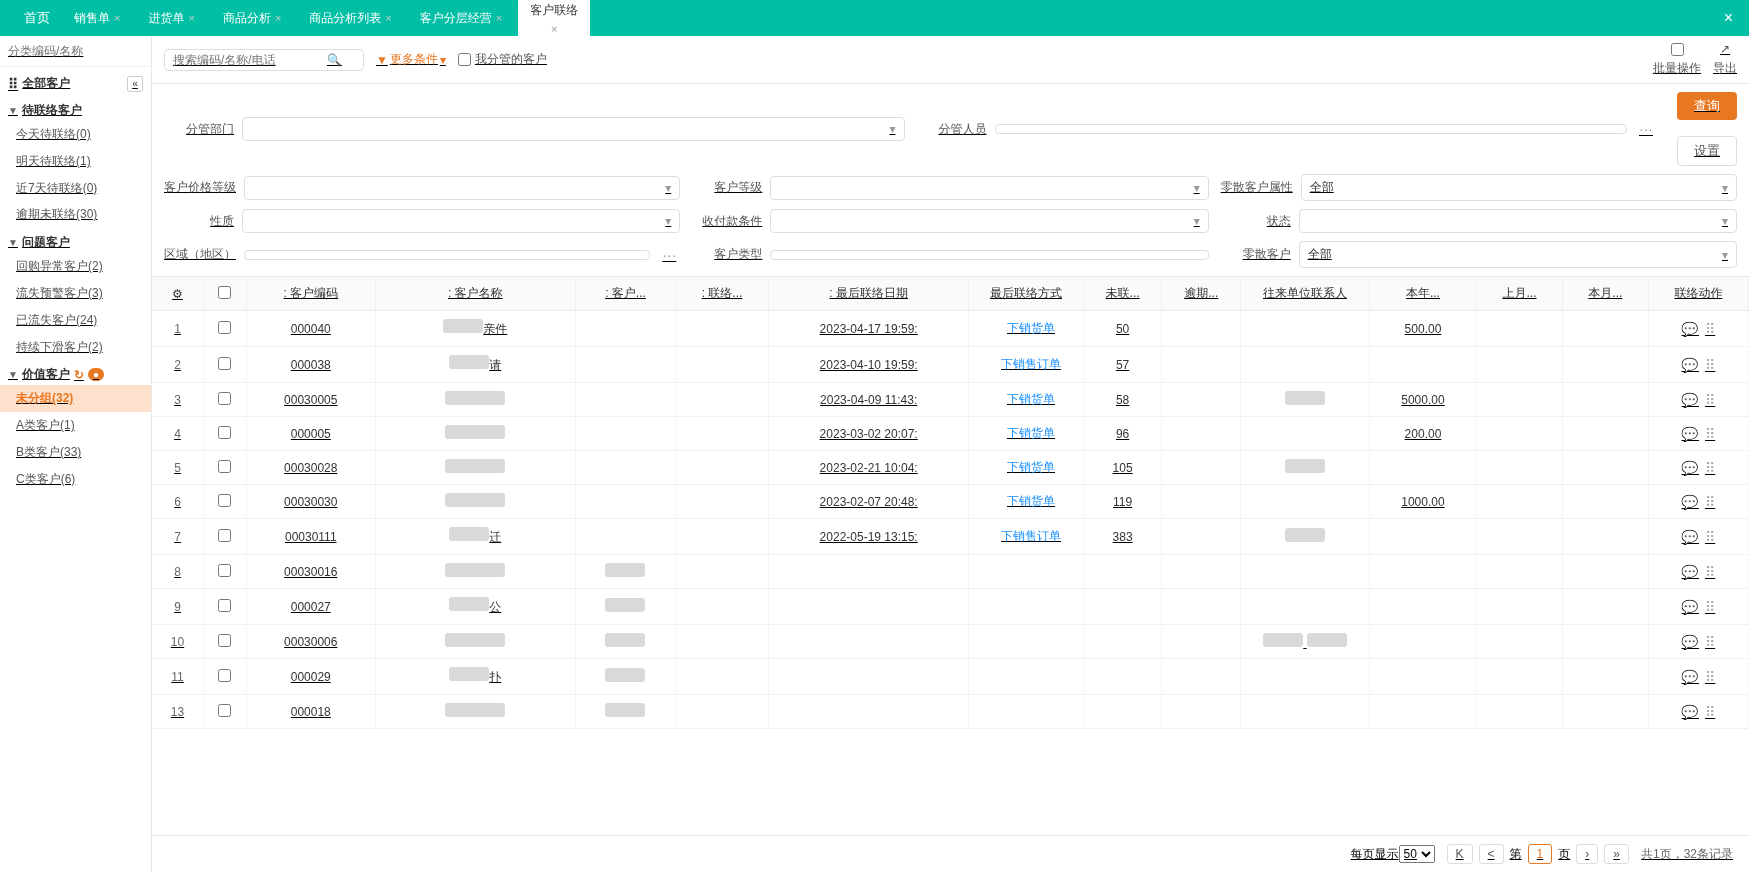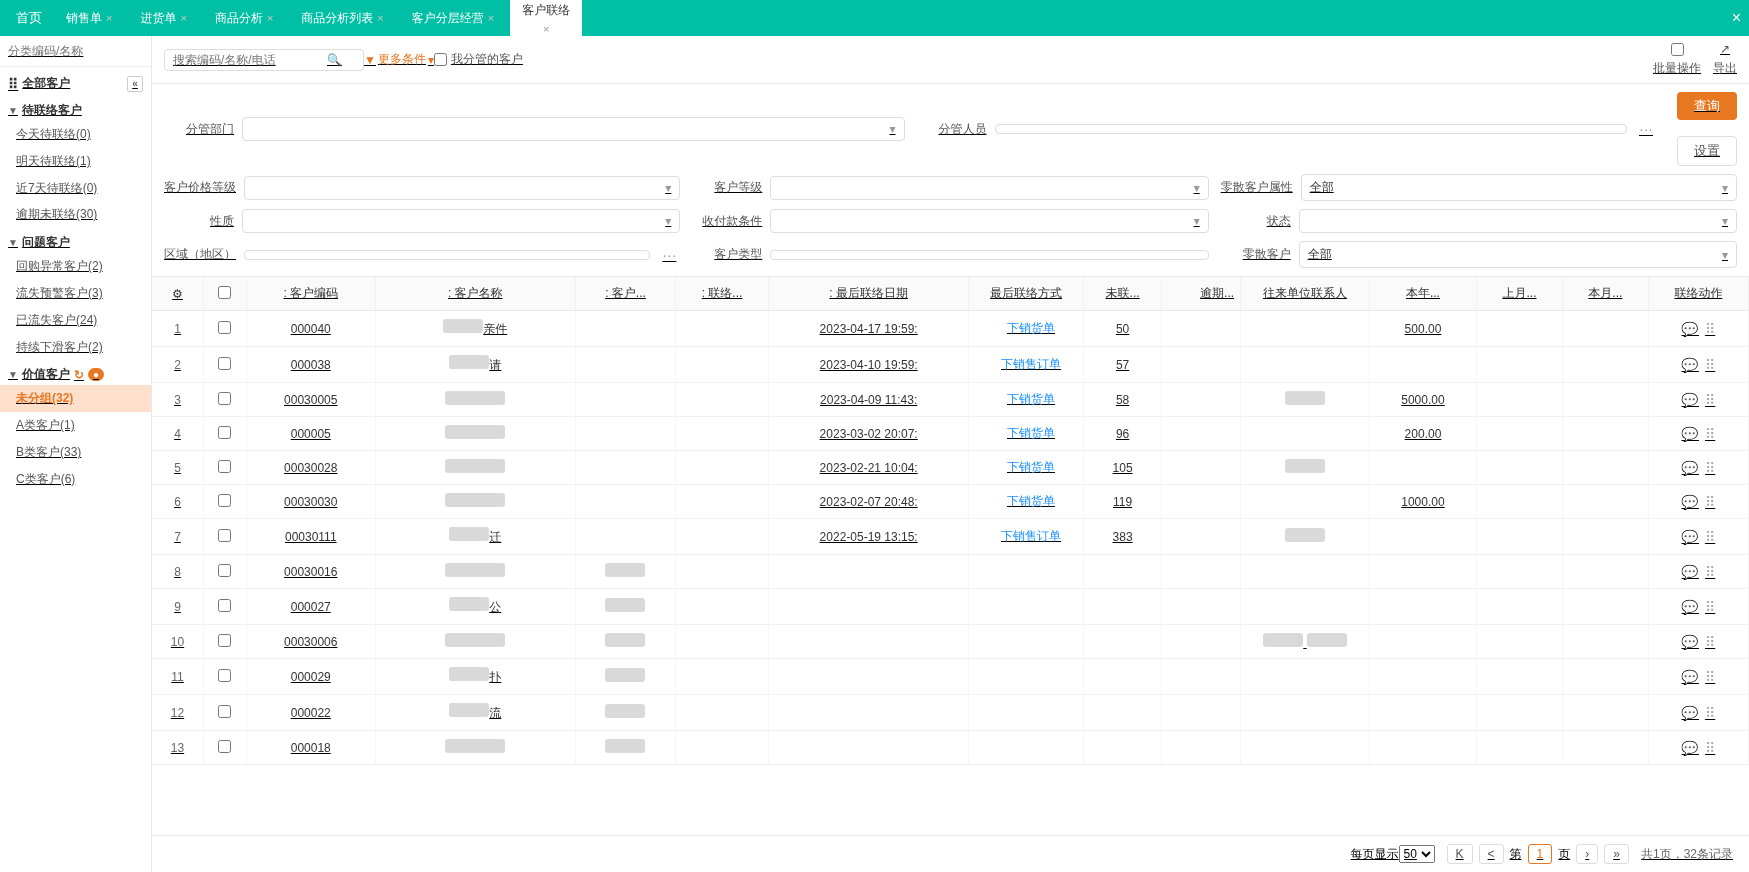--- a/index.html
+++ b/index.html
@@ -4,21 +4,21 @@
   <style>
     * { box-sizing: border-box; margin: 0; padding: 0; font-family: 'Microsoft YaHei', Arial, sans-serif; font-size: 12px; }
     body { background: #f5f5f5; overflow: hidden; }
 
     
     .top-nav {
       display: flex;
       align-items: center;
       background: #00bfa5;
       height: 36px;
-      padding: 0 8px;
+      padding: 0 16px;
       gap: 4px;
     }
     .nav-tab {
       display: flex;
       align-items: center;
       padding: 4px 12px;
       color: #fff;
       cursor: pointer;
       border-radius: 4px 4px 0 0;
       font-size: 13px;
@@ -122,20 +122,21 @@
       overflow: hidden;
     }
 
     
     .filter-bar {
       display: flex;
       align-items: center;
       padding: 6px 12px;
       background: #fff;
       border-bottom: 1px solid #e8e8e8;
+      gap: 12px;
     }
     .search-box {
       display: flex;
       align-items: center;
       border: 1px solid #ddd;
       border-radius: 4px;
       padding: 3px 8px;
       gap: 4px;
       width: 200px;
     }
@@ -323,21 +324,21 @@
 
     .col-seq { width: 36px; }
     .col-check { width: 30px; }
     .col-code { width: 90px; }
     .col-name { width: 140px; }
     .col-type { width: 70px; }
     .col-contact { width: 65px; }
     .col-date { width: 140px; }
     .col-method { width: 80px; }
     .col-days { width: 55px; }
-    .col-overdue { width: 55px; text-align: right; }
+    .col-overdue { width: 55px; }
     .col-person { width: 90px; }
     .col-thisyear { width: 75px; }
     .col-lastmonth { width: 60px; }
     .col-thismonth { width: 60px; }
     .col-action { width: 70px; }
   </style>
 </head>
 <body>
 
 <div class="top-nav">
@@ -792,42 +793,20 @@
       <td class="col-lastmonth"></td>
       <td class="col-thismonth"></td>
       <td class="col-action">
         <div class="action-icons">
           <span class="action-icon">💬</span>
           <span class="action-icon">⠿</span>
         </div>
       </td>
     </tr>
             <tr>
-      <td class="row-num col-seq">12</td>
-      <td class="col-check"><input type="checkbox" style=""></td>
-      <td class="col-code">000022</td>
-      <td class="col-name"><span class="blurred blurred-sm"></span><span style="color:#333">流</span></td>
-      <td class="col-type"><span class="blurred blurred-sm" style="display:inline-block"></span></td>
-      <td class="col-contact"></td>
-      <td class="col-date"></td>
-      <td class="col-method"></td>
-      <td class="col-days"></td>
-      <td class="col-overdue"></td>
-      <td class="col-person"></td>
-      <td class="col-thisyear"></td>
-      <td class="col-lastmonth"></td>
-      <td class="col-thismonth"></td>
-      <td class="col-action">
-        <div class="action-icons">
-          <span class="action-icon">💬</span>
-          <span class="action-icon">⠿</span>
-        </div>
-      </td>
-    </tr>
-            <tr>
       <td class="row-num col-seq">13</td>
       <td class="col-check"><input type="checkbox" style=""></td>
       <td class="col-code">000018</td>
       <td class="col-name"><span class="blurred"></span></td>
       <td class="col-type"><span class="blurred blurred-sm" style="display:inline-block"></span></td>
       <td class="col-contact"></td>
       <td class="col-date"></td>
       <td class="col-method"></td>
       <td class="col-days"></td>
       <td class="col-overdue"></td>

